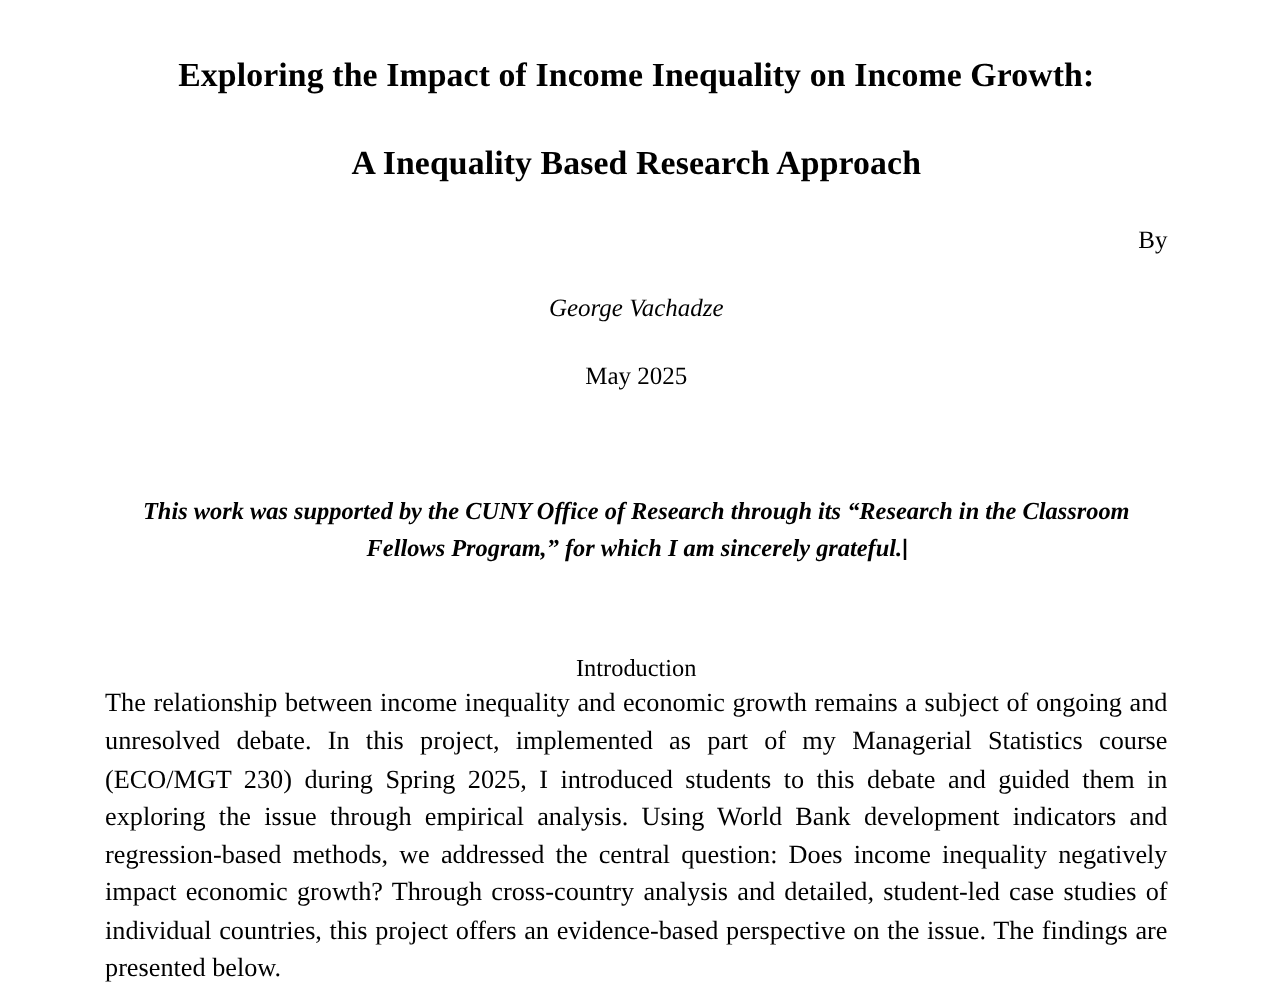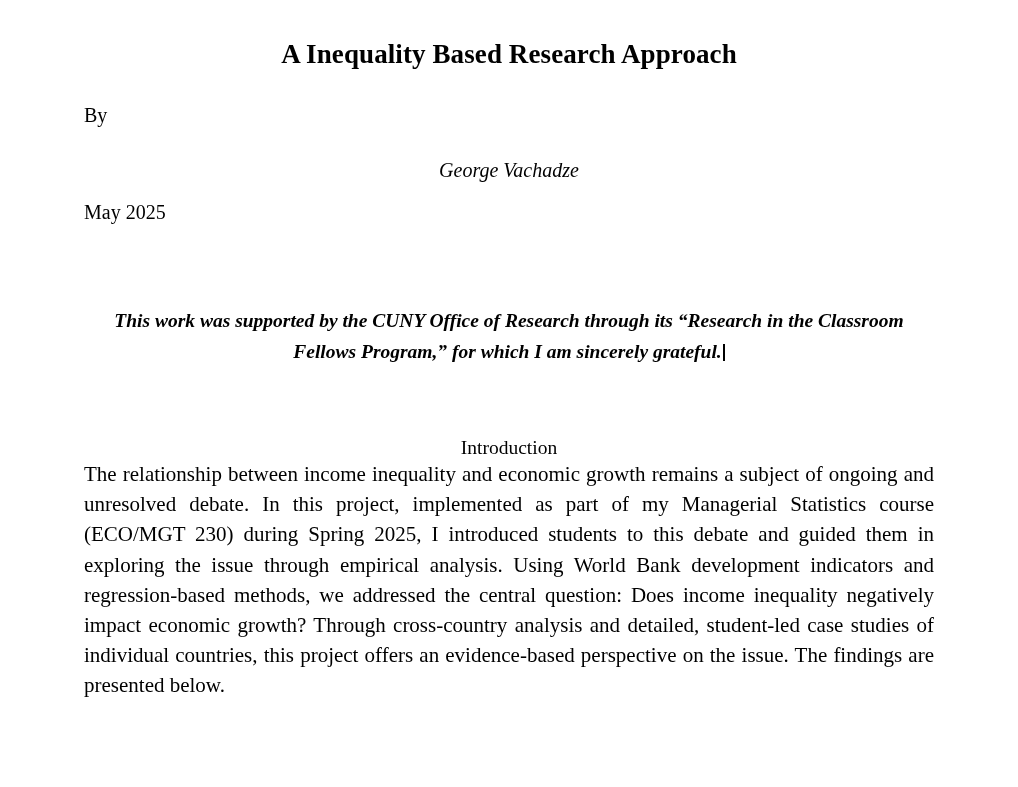--- a/index.html
+++ b/index.html
@@ -25,34 +25,35 @@
     text-align: center;
     font-weight: bold;
     font-size: 27px;
     line-height: 1.2;
     letter-spacing: 0.1px;
   }
   .title-line-1 { padding-top: 44px; }
   .title-line-2 { padding-top: 38px; }
 
   .byline {
-    text-align: left;
+    text-align: right;
     font-size: 20px;
     margin-top: 34px;
     font-family: Liberation Serif, serif;
   }
   .author {
     text-align: center;
     font-size: 20px;
     margin-top: 32px;
     font-style: italic;
   }
   .date {
+    text-align: center;
     font-size: 20px;
-    margin-top: 19px;
+    margin-top: 31px;
   }
 
   .ack {
     margin-top: 82px;
     font-weight: bold;
     font-size: 19.5px;
     line-height: 1.55;
     text-align: center;
     padding: 0 20px;
     font-style: italic;
@@ -79,20 +80,21 @@
     text-align: justify;
     text-justify: inter-word;
     hyphens: none;
   }
 </style>
 </head>
 <body>
 
 <div class="page">
 
+  <div class="title-line title-line-1">Exploring the Impact of Income Inequality on Income Growth:</div>
 
   <div class="title-line title-line-2">A Inequality Based Research Approach</div>
 
   <div class="byline">By</div>
 
   <div class="author">George Vachadze</div>
 
   <div class="date">May 2025</div>
 
   <div class="ack"><span>This work was supported by the CUNY Office of Research through its “Research in the Classroom Fellows Program,” for which I am sincerely grateful.</span><span class="caret"></span></div>

